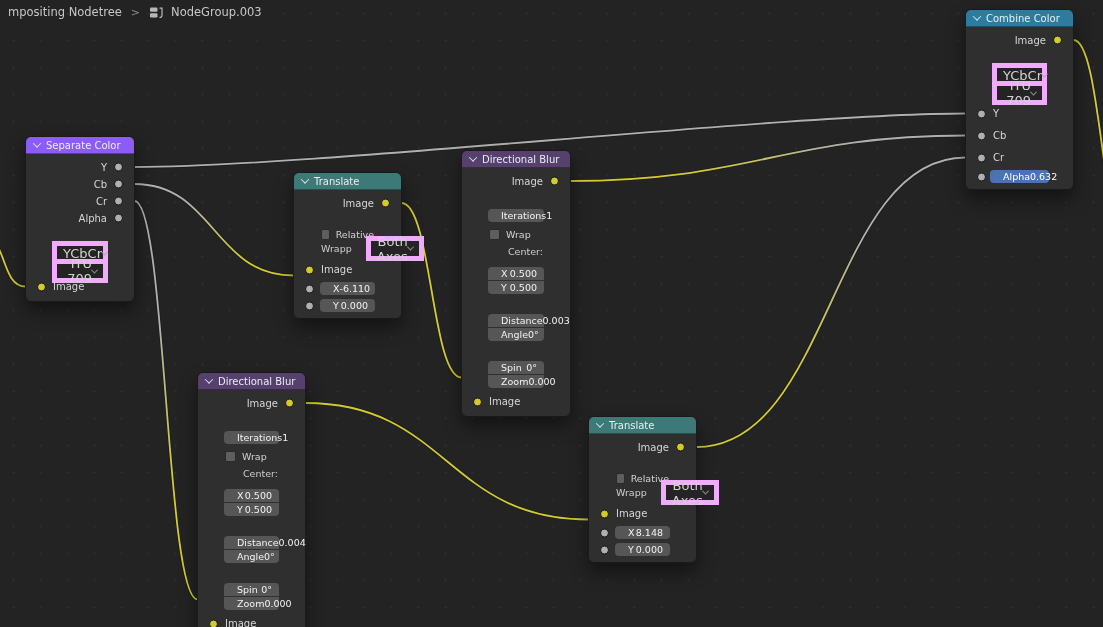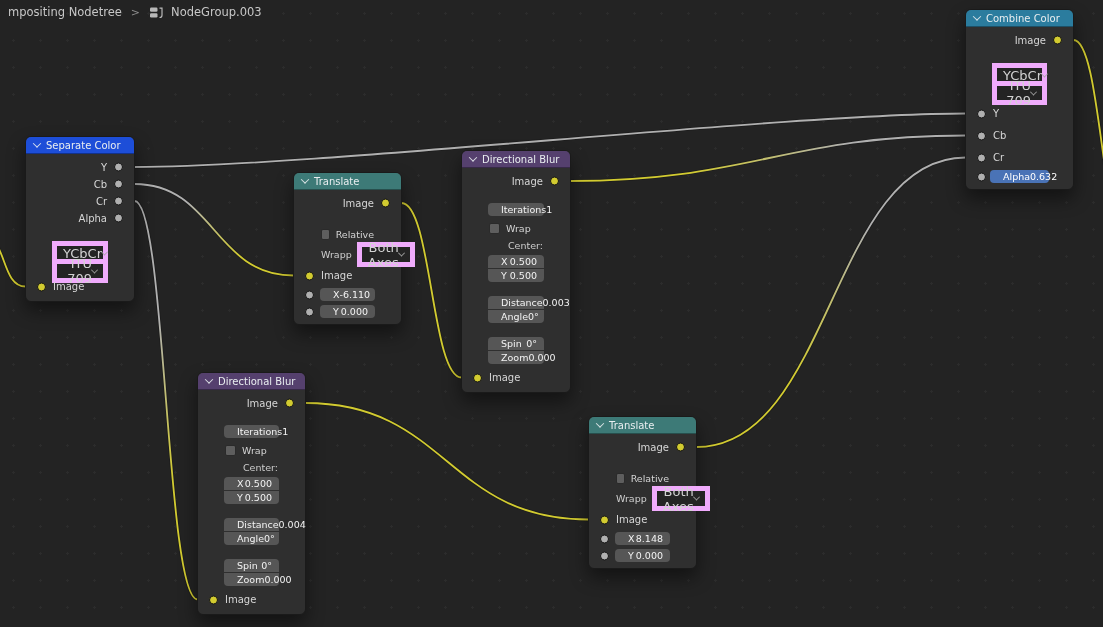--- a/index.html
+++ b/index.html
@@ -25,34 +25,34 @@
   .chev{width:5px;height:5px;border-left:1.3px solid currentColor;border-bottom:1.3px solid currentColor;
     transform:rotate(-45deg) translate(1px,-1px);display:inline-block;opacity:.9;flex:0 0 auto;}
   .node-body{position:relative;padding:4px 16px 6px;text-align:right;}
 
   .row{position:relative;}
   .t-output{height:16px;margin-top:1px;display:flex;justify-content:flex-end;align-items:center;padding:0 11px;}
   .t-input{height:17px;margin-top:5px;display:flex;justify-content:flex-start;align-items:center;padding:0 11px;}
   .io-label{color:#d6d6d6;font-size:10px;}
   .t-gap{height:11px;}
   .t-gap-s{height:5px;}
-  .t-field{height:13px;margin-top:3px;}
+  .t-field{height:13px;margin-top:9px;}
   .t-field.grp-end,.t-field.grp-mid{margin-top:1px;}
   .t-field_socket{height:13px;margin-top:4px;}
   .fld{display:flex;justify-content:space-between;align-items:center;background:#565656;
     border-radius:4px;margin:0 10px;height:100%;padding:0 7px;color:#f3f3f3;}
   .grp-start .fld{border-radius:4px 4px 0 0;}
   .grp-end .fld{border-radius:0 0 4px 4px;}
   .fld.alpha{background:#4a73b6;color:#fff;margin:0 8px;}
   .f-label{padding-left:6px;}
   .t-dropdown{height:14px;margin-top:4px;}
   .dd{display:flex;justify-content:space-between;align-items:center;background:#242424;
     border:5px solid #f0abfc;border-radius:0;margin:0 10px;height:100%;padding:0 6px;color:#d2d2d2;font-size:13px;}
   .dd .chev{border-color:#a8a8a8;width:4px;height:4px;}
-  .t-propdrop{height:15px;margin-top:6px;display:flex;align-items:center;gap:5px;padding:0 0 0 11px;}
+  .t-propdrop{height:15px;display:flex;align-items:center;gap:14px;padding:0 0 0 11px;}
   .t-propdrop .pd-label{color:#cfcfcf;flex:0 0 auto;}
   .t-propdrop .dd{flex:1;margin:0 10px 0 0;}
   .t-checkbox{height:13px;margin-top:6px;display:flex;align-items:center;gap:6px;padding:0 11px;}
   .checkbox{width:11px;height:11px;background:#5e5e5e;border:1px solid #2a2a2a;border-radius:2px;box-sizing:border-box;}
   .t-label{height:12px;margin-top:5px;padding:0 11px;line-height:12px;color:#cdcdcd;}
 
   .socket{position:absolute;width:9px;height:9px;border-radius:50%;border:1px solid #151515;
     box-sizing:border-box;top:50%;transform:translateY(-50%);z-index:3;}
   .socket.right{right:-5px;}
   .socket.left{left:-5px;}
@@ -102,21 +102,21 @@
       <path d="M 570.5 181 C 750.5 181, 785.5 135.5, 965.5 135.5" fill="none" stroke="url(#lg5)" stroke-width="1.8"></path>
       <path d="M 305.5 403 C 447 403, 447 519.5, 588.5 519.5" fill="none" stroke="#1b1b1b" stroke-width="3.4" opacity="0.85"></path>
       <path d="M 305.5 403 C 447 403, 447 519.5, 588.5 519.5" fill="none" stroke="#d2cb30" stroke-width="1.8"></path>
       <path d="M 696.5 447 C 831 447, 831 157.5, 965.5 157.5" fill="none" stroke="#1b1b1b" stroke-width="3.4" opacity="0.85"></path>
       <path d="M 696.5 447 C 831 447, 831 157.5, 965.5 157.5" fill="none" stroke="url(#lg7)" stroke-width="1.8"></path>
       <path d="M 1073.5 40 C 1101.75 40, 1101.75 248, 1130 248" fill="none" stroke="#1b1b1b" stroke-width="3.4" opacity="0.85"></path>
       <path d="M 1073.5 40 C 1101.75 40, 1101.75 248, 1130 248" fill="none" stroke="#d2cb30" stroke-width="1.8"></path>
     </svg>
   <div id="nodes-layer">
       <div class="node" style="left: 25px; top: 136px; width: 108px;">
-        <div class="node-header" style="background: #1d4ed8;">
+        <div class="node-header" style="background: #8b5cf6;">
           <span class="chev"></span>
           <span>Separate Color</span>
         </div>
         <div class="node-body">
           <div class="row t-output">
             <span class="io-label">Y</span>
             <span class="socket right" style="background: rgb(176, 176, 176);"></span>
           </div>
           <div class="row t-output">
             <span class="io-label">Cb</span>

